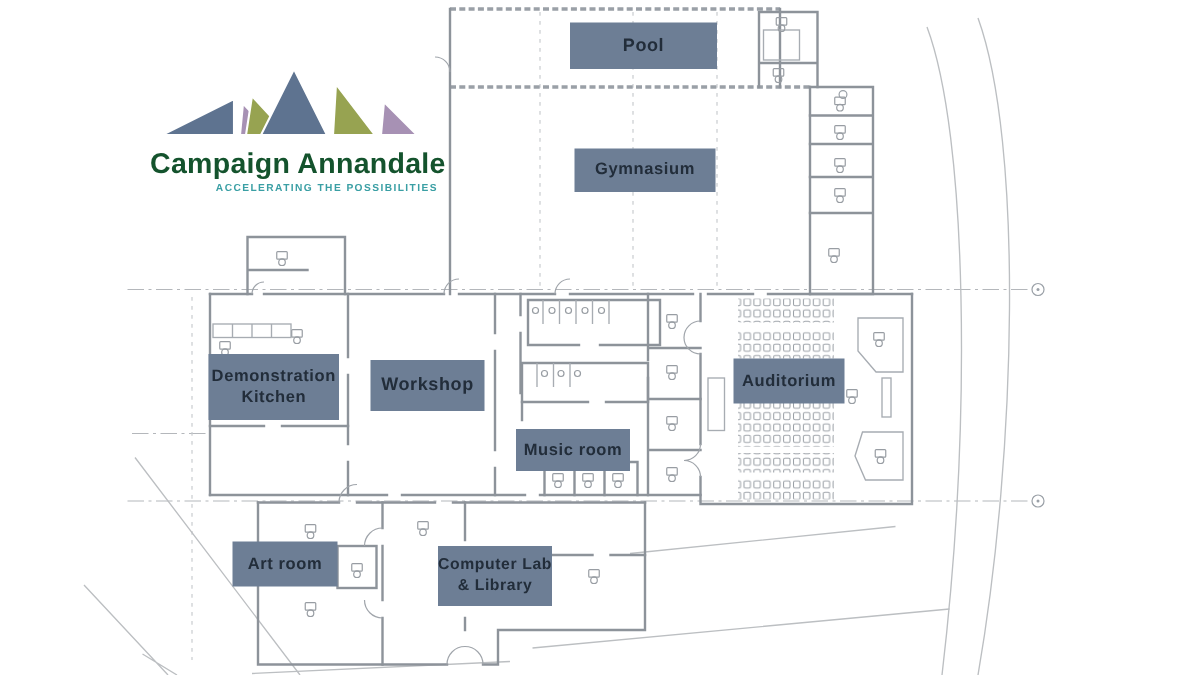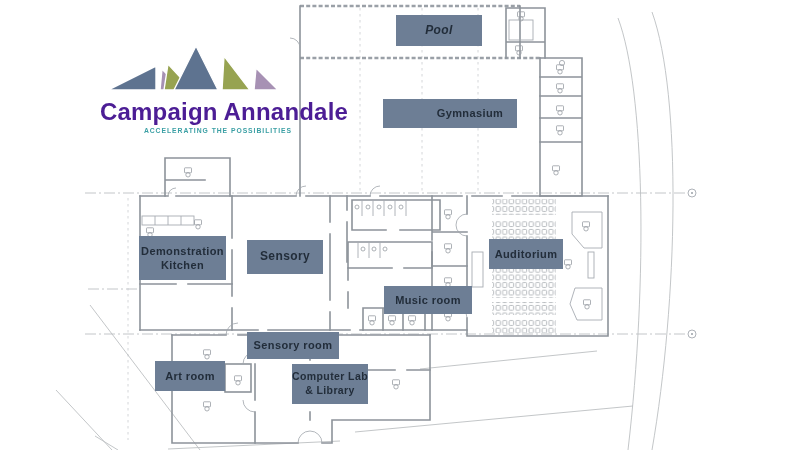--- a/index.html
+++ b/index.html
@@ -15,21 +15,21 @@
   .fxg{stroke:#989da3;stroke-width:0.8;fill:none;}
   .door{stroke:#a0a5ab;stroke-width:0.8;fill:none;}
   .mark{stroke:#9aa0a7;stroke-width:0.8;fill:#fff;}
 
   .room-label{position:absolute;background:#6d7e95;color:#222d3a;display:flex;
       align-items:center;justify-content:center;text-align:center;font-weight:600;
       letter-spacing:.4px;line-height:1.3;}
   .fs12{font-size:12px;} .fs11{font-size:11px;} .fs10{font-size:10.5px;}
 
   .logo{position:absolute;left:100px;top:44px;width:192px;}
-  .logo-title{font-size:24px;font-weight:700;color:#4c1d95;text-align:center;
+  .logo-title{font-size:19px;font-weight:700;color:#14532d;text-align:center;
       margin-top:2px;letter-spacing:.2px;white-space:nowrap;}
   .logo-tagline{font-size:6.8px;font-weight:600;color:#3a9fa4;text-align:right;
       letter-spacing:.95px;margin-top:1px;}
 </style>
 </head>
 <body>
 
 <div class="stage">
 
   <svg class="plan" width="800" height="450" viewBox="0 0 800 450">
@@ -174,23 +174,22 @@
         <polygon points="64,46 92,46 68,20" fill="#97a351"></polygon>
         <polygon points="74,46 118,46 96,2" fill="#5e7390"></polygon>
         <polygon points="122,46 150,46 124,12" fill="#97a351"></polygon>
         <polygon points="154,46 178,46 156,24" fill="#a791b4"></polygon>
       </g>
     </svg>
     <div class="logo-title">Campaign Annandale</div>
     <div class="logo-tagline">ACCELERATING THE POSSIBILITIES</div>
   </div>
 
-  <div class="room-label fs12" style="left:396px;top:15px;width:86px;height:31px;font-style:italic;">Pool</div>
-  <div class="room-label fs11" style="left:383px;top:99px;width:94px;height:29px;padding-left:40px;">Gymnasium</div>
+  <div class="room-label fs12" style="left:380px;top:15px;width:98px;height:31px;">Pool</div>
+  <div class="room-label fs11" style="left:383px;top:99px;width:94px;height:29px;">Gymnasium</div>
   <div class="room-label fs11" style="left:139px;top:236px;width:87px;height:44px;text-align:center;">Demonstration Kitchen</div>
-  <div class="room-label fs12" style="left:247px;top:240px;width:76px;height:34px;">Sensory</div>
-  <div class="room-label fs11" style="left:344px;top:286px;width:88px;height:28px;margin-left:40px;">Music room</div>
+  <div class="room-label fs12" style="left:247px;top:240px;width:76px;height:34px;">Workshop</div>
+  <div class="room-label fs11" style="left:344px;top:286px;width:76px;height:28px;">Music room</div>
   <div class="room-label fs11" style="left:489px;top:239px;width:74px;height:30px;">Auditorium</div>
-  <div class="room-label fs11" style="left:247px;top:332px;width:92px;height:27px;">Sensory room</div>
   <div class="room-label fs11" style="left:155px;top:361px;width:70px;height:30px;text-align:right;">Art room</div>
   <div class="room-label fs10" style="left:292px;top:364px;width:76px;height:40px;">Computer Lab &amp; Library</div>
 
 </div>
 
 </body></html>

